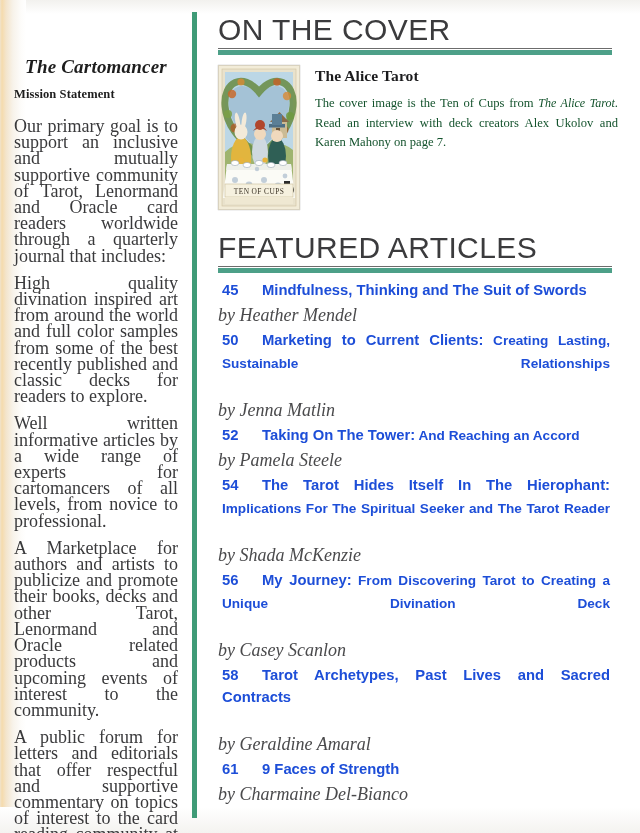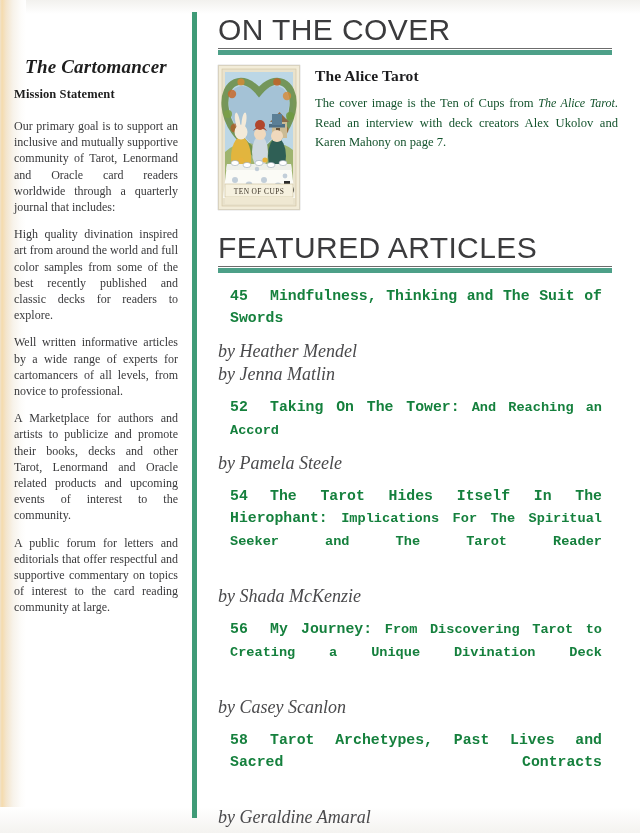--- a/index.html
+++ b/index.html
@@ -67,21 +67,21 @@
     font-family: "Liberation Serif", serif;
     font-weight: bold;
     font-size: 12.5px;
     color: #1d1d1d;
     text-align: left;
     letter-spacing: .1px;
     margin: 0 0 16px 0;
   }
   .ms-para {
     font-family: "Liberation Serif", serif;
-    font-size: 12px;
+    font-size: 18px;
     line-height: 16.2px;
     color: #39393b;
     text-align: justify;
     text-justify: inter-word;
     margin: 0 0 11px 0;
   }
 
   
   #main {
     position: absolute;
@@ -156,28 +156,28 @@
   .cover-body .ital { font-style: italic; font-size: 12px; }
 
   
   #featured-head-wrap { margin-top: 22px; }
   #articles { margin-top: 6px; width: 396px; }
 
   .article {
     margin-bottom: 3px;
   }
   .article-line {
-    font-family: Liberation Mono, monospace;
+    font-family: Liberation Sans, sans-serif;
     font-weight: bold;
     font-size: 14.8px;
     line-height: 22px;
-    color: #15803d;
+    color: #1d4ed8;
     text-align: justify;
     text-justify: inter-word;
-    margin: 12px;
+    margin: 4px;
   }
   .article-line.force-justify::after {
     content: "";
     display: inline-block;
     width: 100%;
   }
   .art-num {
     display: inline-block;
     width: 40px;
     font-weight: bold;
@@ -314,20 +314,21 @@
 
     <div id="articles">
 
       <div class="article">
         <p class="article-line"><span class="art-num">45</span><span class="art-main">Mindfulness, Thinking and The Suit of Swords</span><span class="art-sub"></span></p>
         <p class="byline">by Heather Mendel</p>
       </div>
 
 
       <div class="article">
+        <p class="article-line force-justify"><span class="art-num">50</span><span class="art-main">Marketing to Current Clients:</span><span class="art-sub"> Creating Lasting, Sustainable Relationships</span></p>
         <p class="byline">by Jenna Matlin</p>
       </div>
 
       <div class="article">
         <p class="article-line"><span class="art-num">52</span><span class="art-main">Taking On The Tower:</span><span class="art-sub"> And Reaching an Accord</span></p>
         <p class="byline">by Pamela Steele</p>
       </div>
 
       <div class="article">
         <p class="article-line force-justify"><span class="art-num">54</span><span class="art-main">The Tarot Hides Itself In The Hierophant:</span><span class="art-sub"> Implications For The Spiritual Seeker and The Tarot Reader</span></p>

